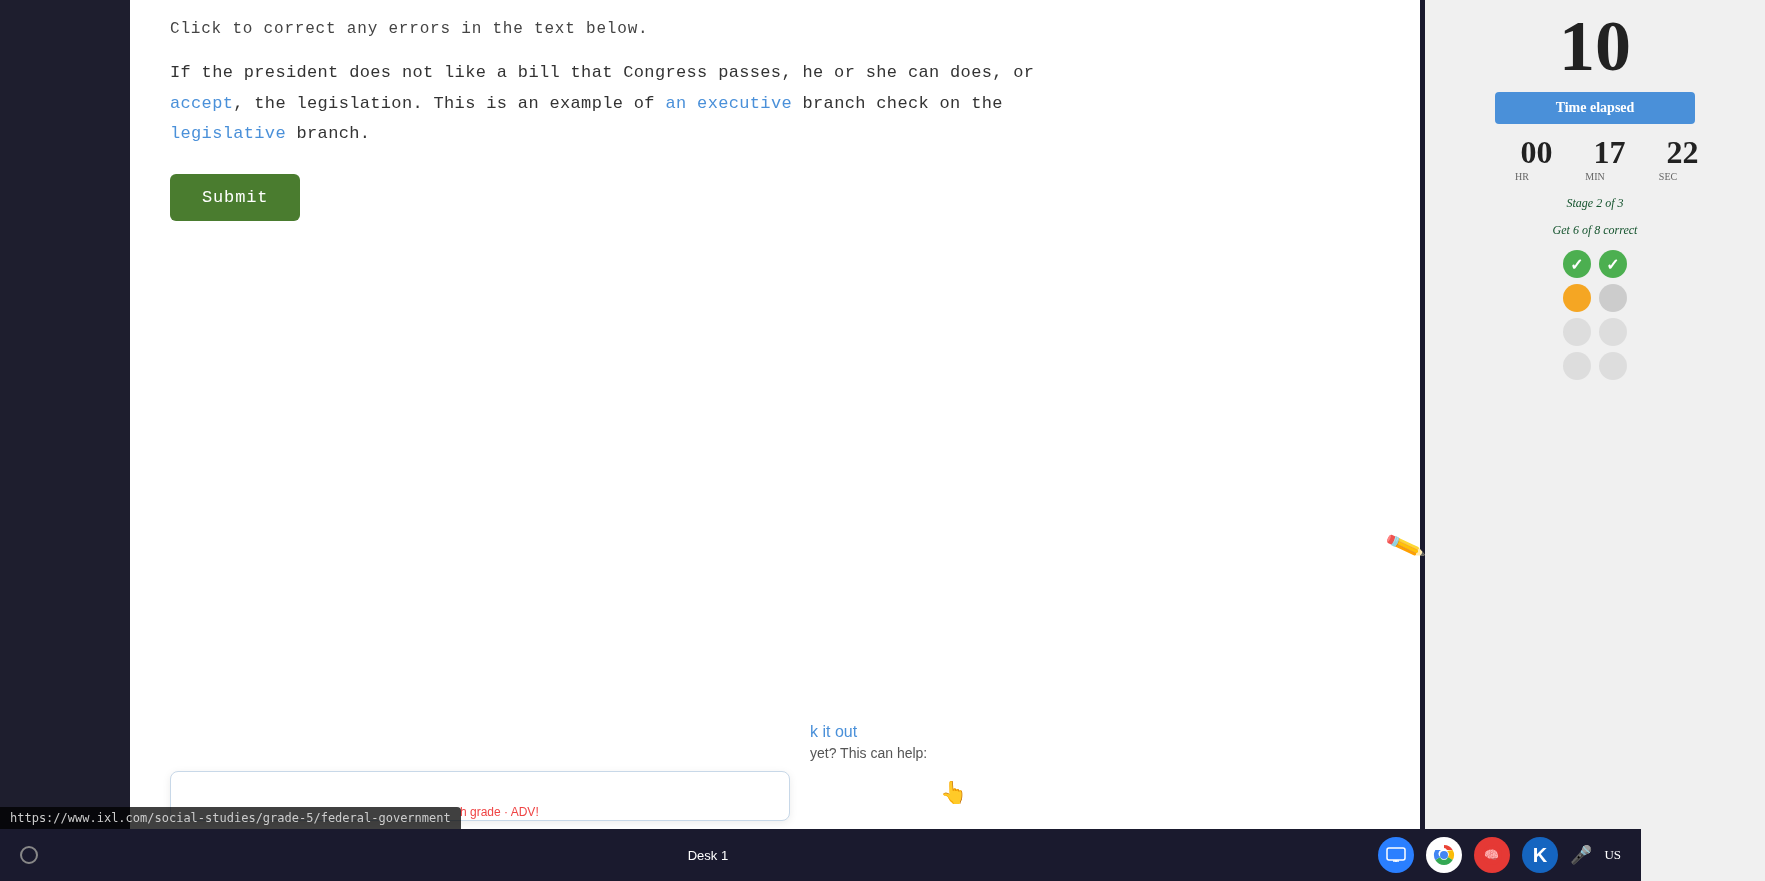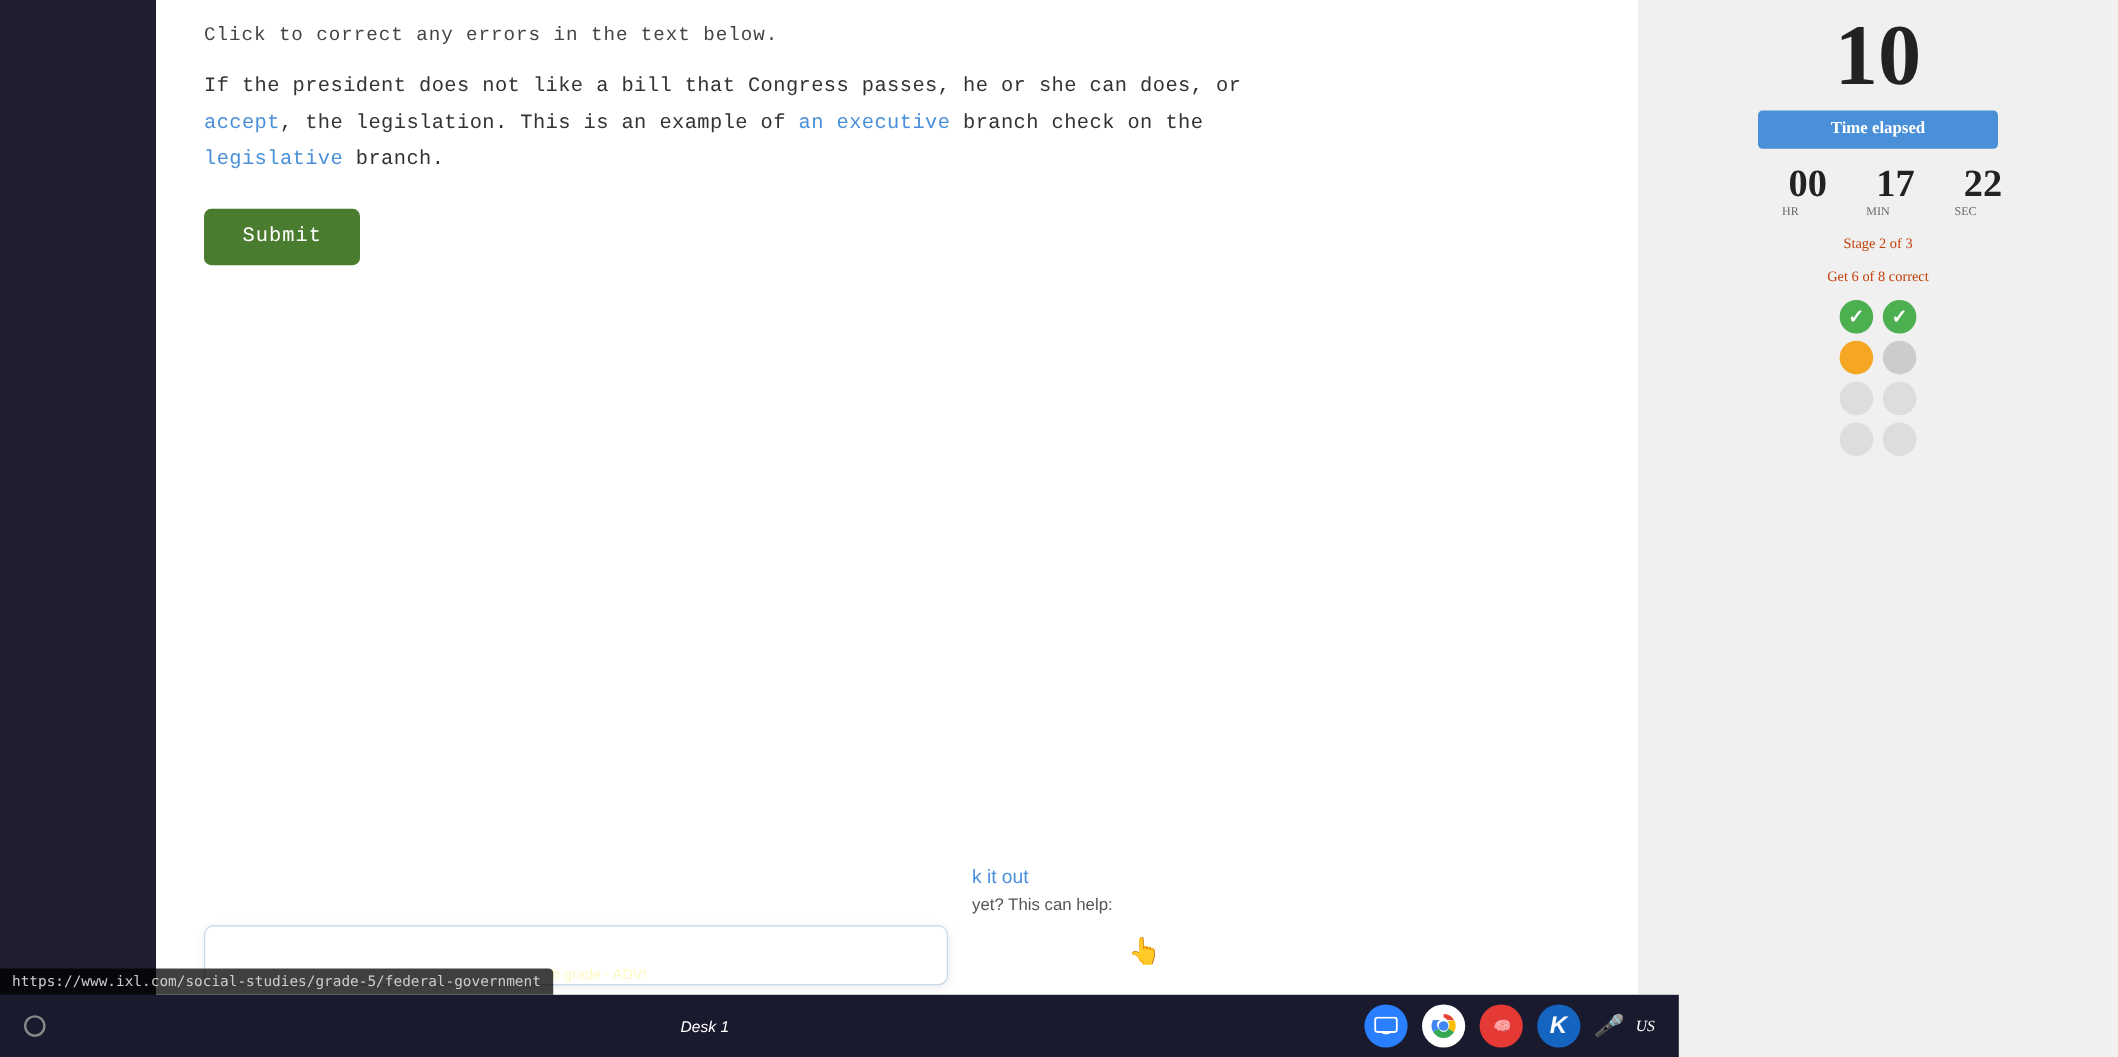--- a/index.html
+++ b/index.html
@@ -119,21 +119,21 @@
       font-family: Arial, sans-serif;
       min-width: 90px;
       text-align: center;
     }
 
     
     .right-panel {
       position: absolute;
       right: 0;
       top: 0;
-      width: 400px;
+      width: 340px;
       height: 881px;
       background: #f0f0f0;
       display: flex;
       flex-direction: column;
       align-items: center;
       padding-top: 10px;
     }
 
     .score-number {
       font-size: 72px;
@@ -196,23 +196,24 @@
       font-weight: bold;
       border-radius: 4px;
       width: 200px;
       text-align: center;
       margin-bottom: 4px;
       cursor: default;
     }
 
     .challenge-sub {
       font-size: 12px;
-      color: #c2410c;
+      color: #14532d;
       margin-bottom: 12px;
       text-align: center;
+      font-style: italic;
     }
 
     
     .progress-circles {
       display: flex;
       flex-direction: column;
       gap: 6px;
       align-items: center;
     }
 
@@ -268,28 +269,27 @@
       font-size: 14px;
       color: #555;
       display: block;
     }
 
     
     .taskbar {
       position: absolute;
       bottom: 0;
       left: 0;
-      width: 1399px;
+      width: 1641px;
       height: 52px;
       background: #1a1a2e;
       display: flex;
       align-items: center;
       padding: 0 20px;
       gap: 12px;
-      font-style: italic;
     }
 
     .taskbar-circle {
       width: 18px;
       height: 18px;
       border-radius: 50%;
       border: 2px solid #888;
       background: transparent;
     }
 
@@ -357,21 +357,21 @@
       left: 940px;
       font-size: 22px;
     }
 
     
     .grade-text {
       position: absolute;
       bottom: 62px;
       left: 460px;
       font-size: 12px;
-      color: #fef9c3;
+      color: #ef4444;
       font-family: Arial, sans-serif;
     }
   </style>
 </head>
 <body>
 
 <div class="left-sidebar"></div>
 
 <div class="main-content">
   <div class="content-inner">

